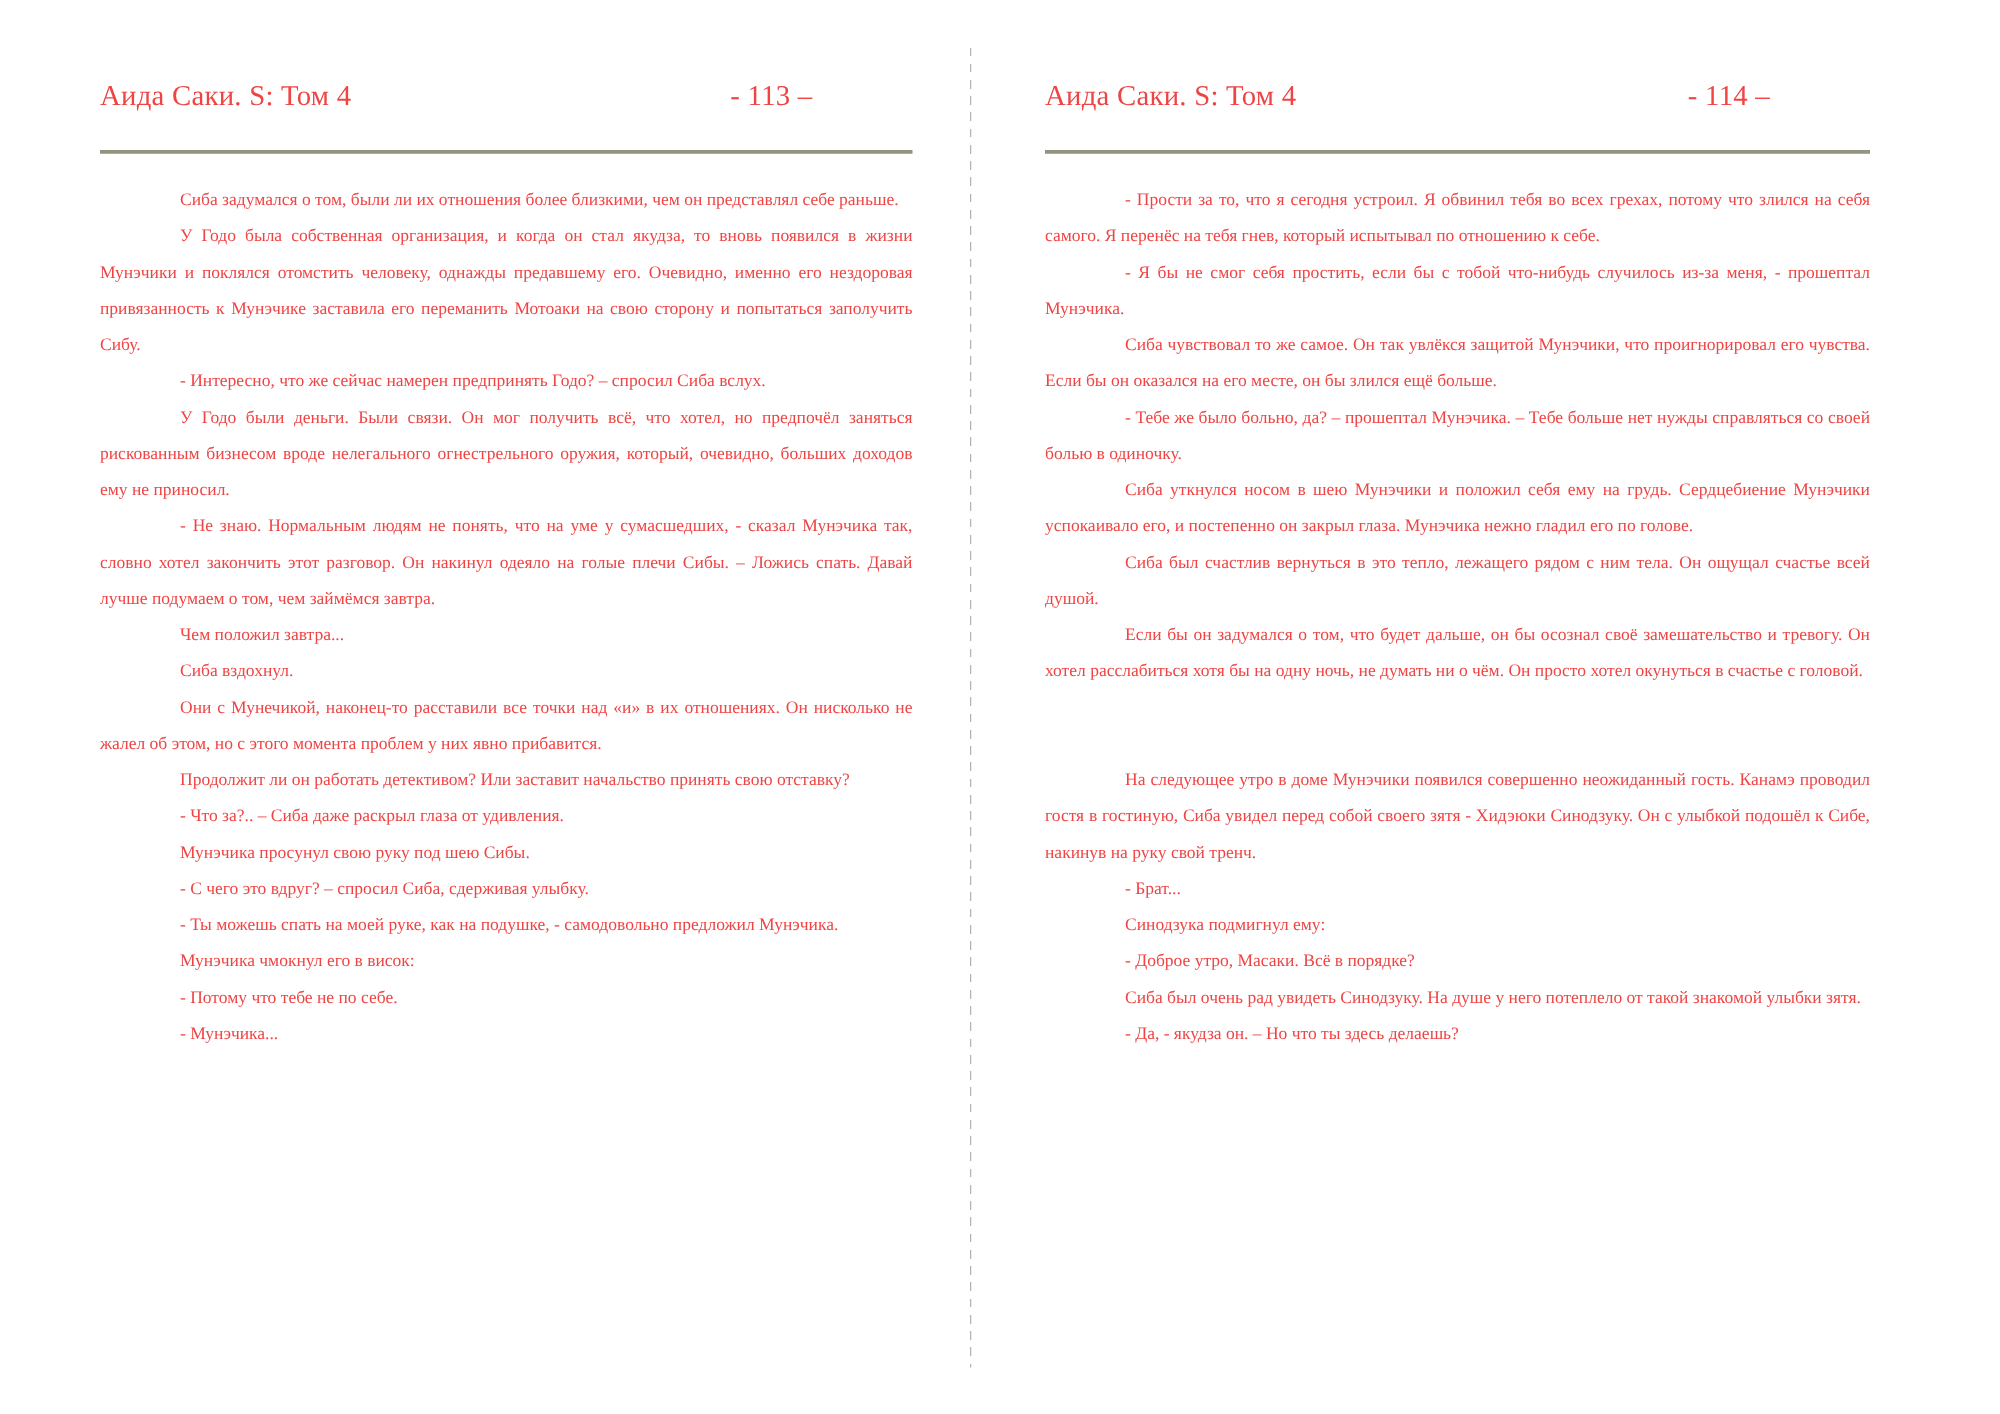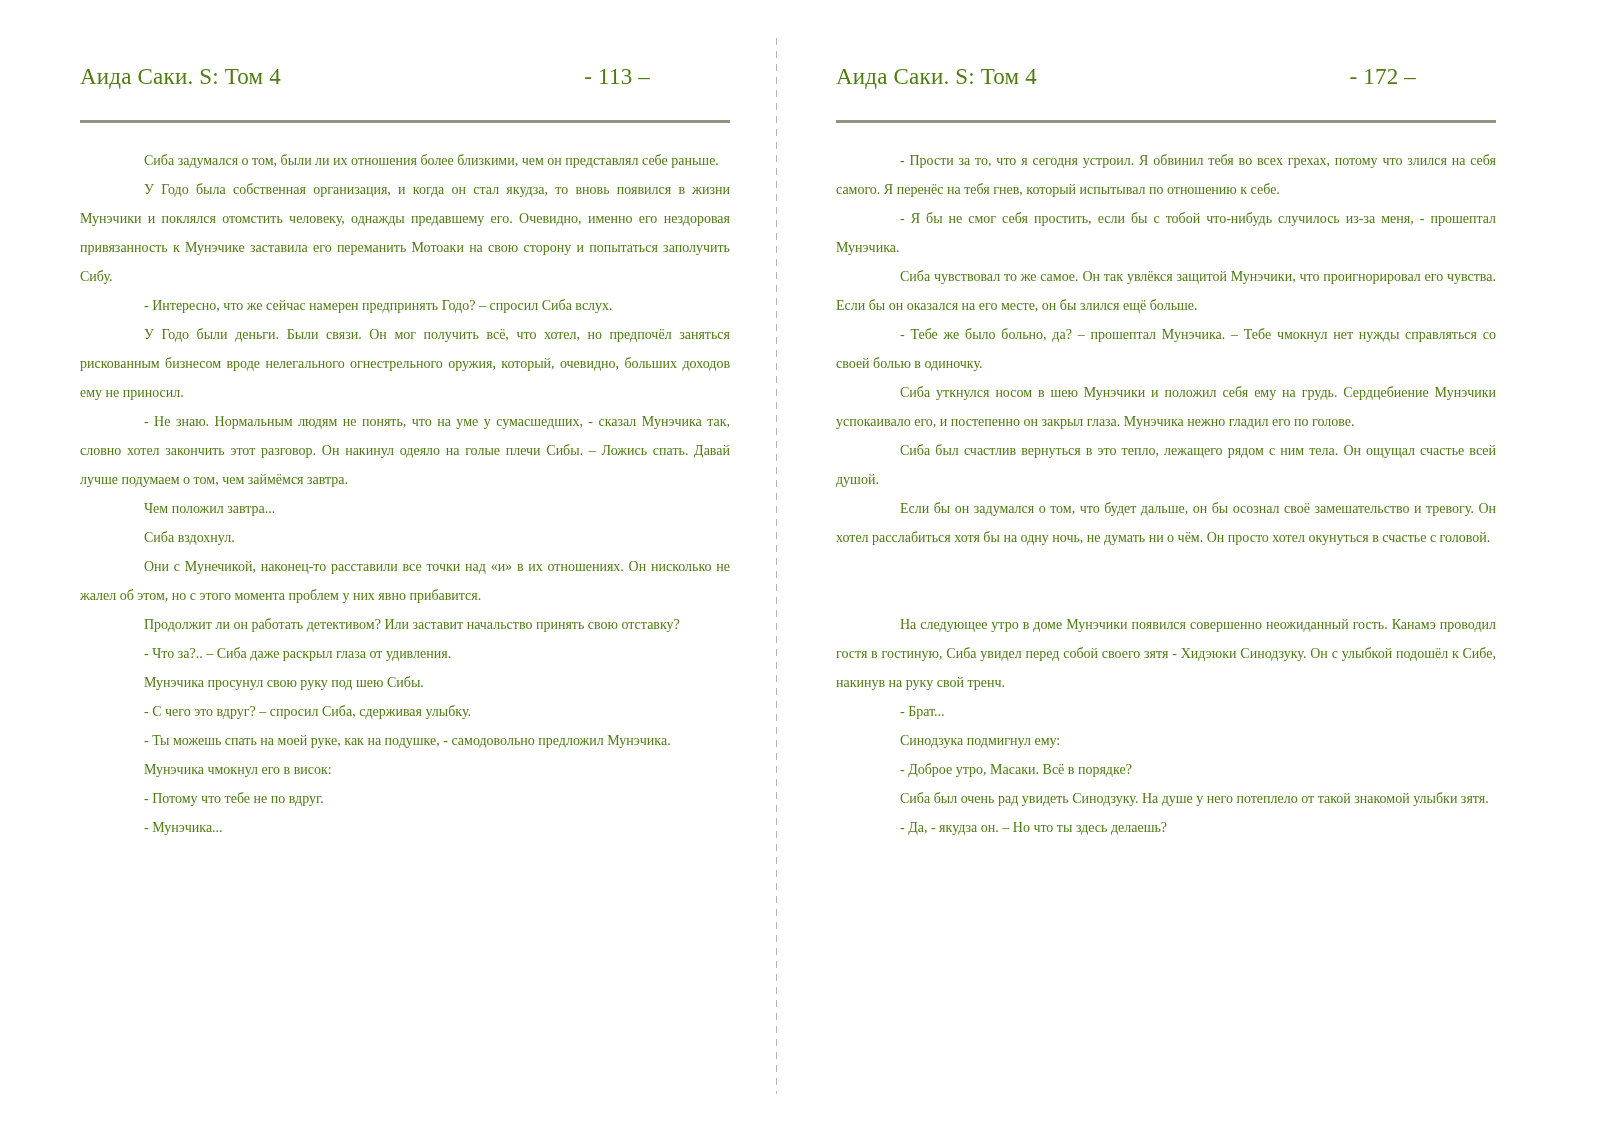--- a/index.html
+++ b/index.html
@@ -7,21 +7,21 @@
     padding: 0;
     background: #ffffff;
   }
   .spread {
     position: relative;
     width: 1508px;
     height: 1131px;
     background: #ffffff;
     overflow: hidden;
     font-family: "Liberation Serif", "DejaVu Serif", serif;
-    color: #4d7c0f;
+    color: #ef4444;
   }
   .page {
     position: absolute;
     top: 0;
   }
   .page-left  { left: 80px;  width: 650px; }
   .page-right { left: 836px; width: 660px; }
 
   .page-header {
     display: flex;
@@ -86,38 +86,38 @@
         <p class="para">- Не знаю. Нормальным людям не понять, что на уме у сумасшедших, - сказал Мунэчика так, словно хотел закончить этот разговор. Он накинул одеяло на голые плечи Сибы. – Ложись спать. Давай лучше подумаем о том, чем займёмся завтра.</p>
         <p class="para">Чем положил завтра...</p>
         <p class="para">Сиба вздохнул.</p>
         <p class="para">Они с Мунечикой, наконец-то расставили все точки над «и» в их отношениях. Он нисколько не жалел об этом, но с этого момента проблем у них явно прибавится.</p>
         <p class="para">Продолжит ли он работать детективом? Или заставит начальство принять свою отставку?</p>
         <p class="para">- Что за?.. – Сиба даже раскрыл глаза от удивления.</p>
         <p class="para">Мунэчика просунул свою руку под шею Сибы.</p>
         <p class="para">- С чего это вдруг? – спросил Сиба, сдерживая улыбку.</p>
         <p class="para">- Ты можешь спать на моей руке, как на подушке, - самодовольно предложил Мунэчика.</p>
         <p class="para">Мунэчика чмокнул его в висок:</p>
-        <p class="para">- Потому что тебе не по вдруг.</p>
+        <p class="para">- Потому что тебе не по себе.</p>
         <p class="para">- Мунэчика...</p>
       </div>
   </div>
 
   <div class="page-divider"></div>
 
   <div class="page page-right">
     <div class="page-header">
       <span class="running-title">Аида Саки. S: Том 4</span>
-      <span class="page-number">- 172 –</span>
+      <span class="page-number">- 114 –</span>
     </div>
     <div class="header-rule"></div>
     <div class="page-body">
         <p class="para">- Прости за то, что я сегодня устроил. Я обвинил тебя во всех грехах, потому что злился на себя самого. Я перенёс на тебя гнев, который испытывал по отношению к себе.</p>
         <p class="para">- Я бы не смог себя простить, если бы с тобой что-нибудь случилось из-за меня, - прошептал Мунэчика.</p>
         <p class="para">Сиба чувствовал то же самое. Он так увлёкся защитой Мунэчики, что проигнорировал его чувства. Если бы он оказался на его месте, он бы злился ещё больше.</p>
-        <p class="para">- Тебе же было больно, да? – прошептал Мунэчика. – Тебе чмокнул нет нужды справляться со своей болью в одиночку.</p>
+        <p class="para">- Тебе же было больно, да? – прошептал Мунэчика. – Тебе больше нет нужды справляться со своей болью в одиночку.</p>
         <p class="para">Сиба уткнулся носом в шею Мунэчики и положил себя ему на грудь. Сердцебиение Мунэчики успокаивало его, и постепенно он закрыл глаза. Мунэчика нежно гладил его по голове.</p>
         <p class="para">Сиба был счастлив вернуться в это тепло, лежащего рядом с ним тела. Он ощущал счастье всей душой.</p>
         <p class="para">Если бы он задумался о том, что будет дальше, он бы осознал своё замешательство и тревогу. Он хотел расслабиться хотя бы на одну ночь, не думать ни о чём. Он просто хотел окунуться в счастье с головой.</p>
       </div>
     <div class="scene-break"></div>
     <div class="page-body" style="margin-top:0;">
         <p class="para">На следующее утро в доме Мунэчики появился совершенно неожиданный гость. Канамэ проводил гостя в гостиную, Сиба увидел перед собой своего зятя - Хидэюки Синодзуку. Он с улыбкой подошёл к Сибе, накинув на руку свой тренч.</p>
         <p class="para">- Брат...</p>
         <p class="para">Синодзука подмигнул ему:</p>
         <p class="para">- Доброе утро, Масаки. Всё в порядке?</p>

